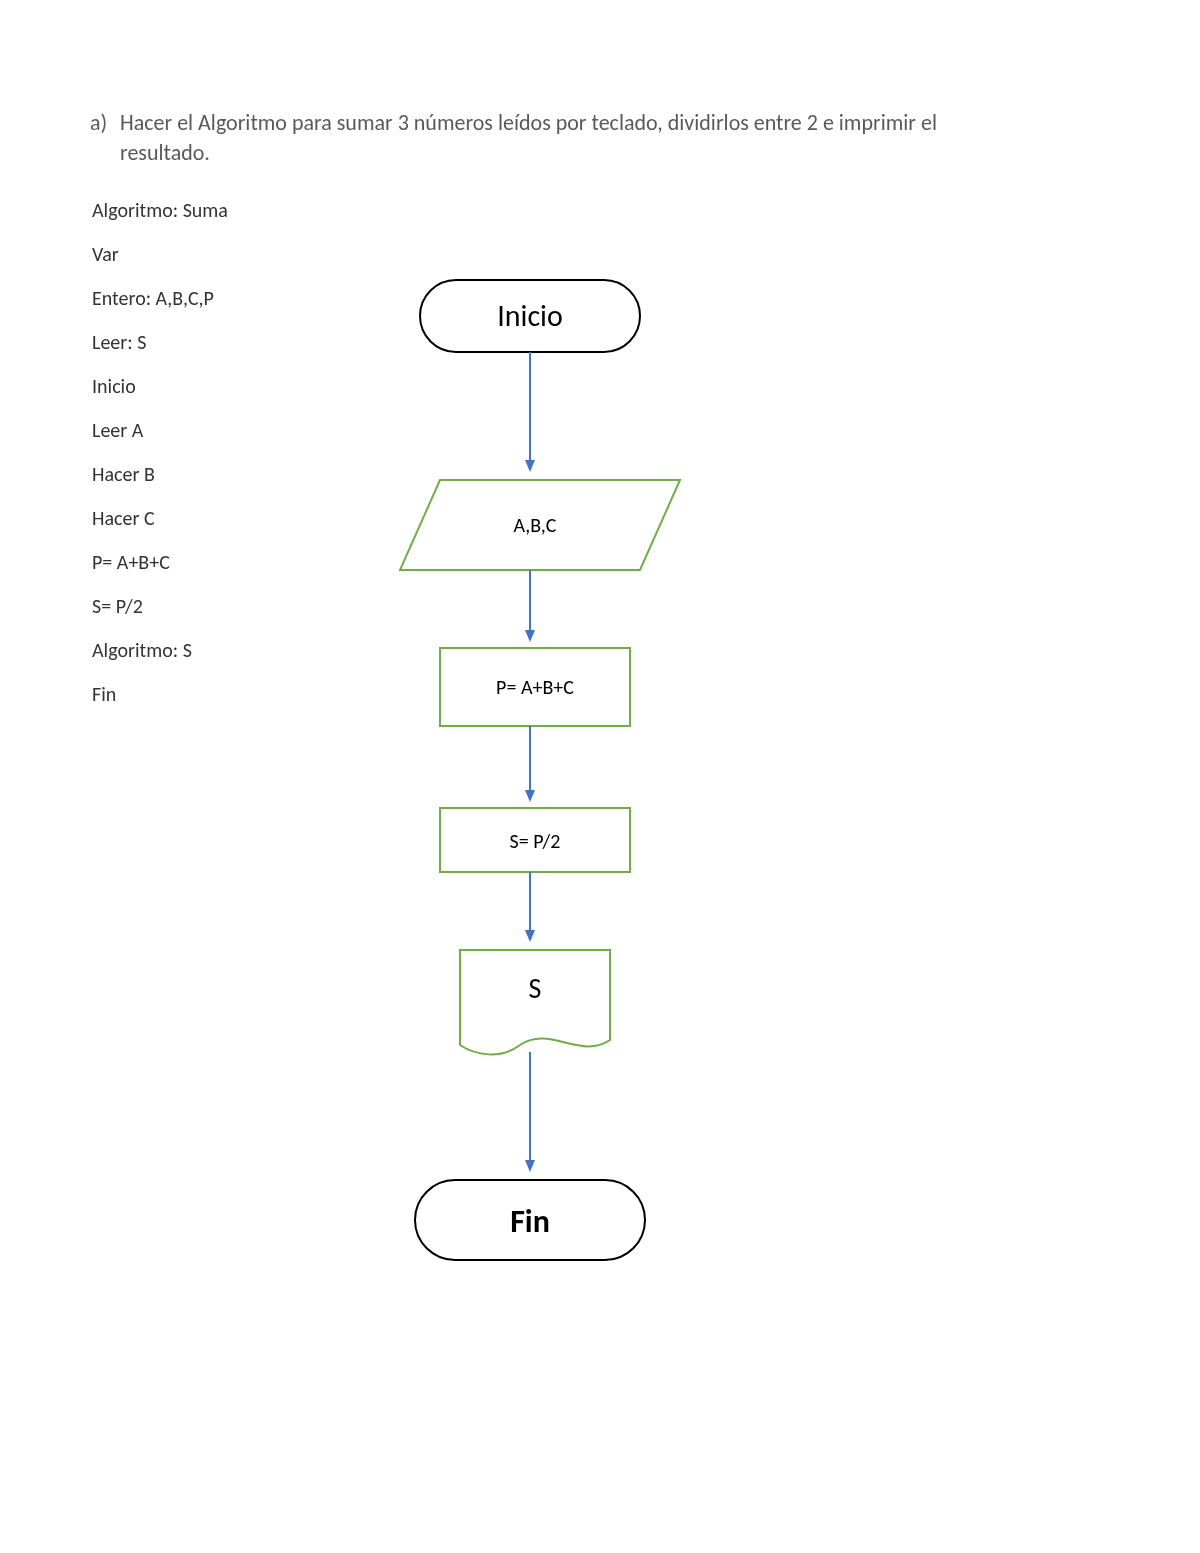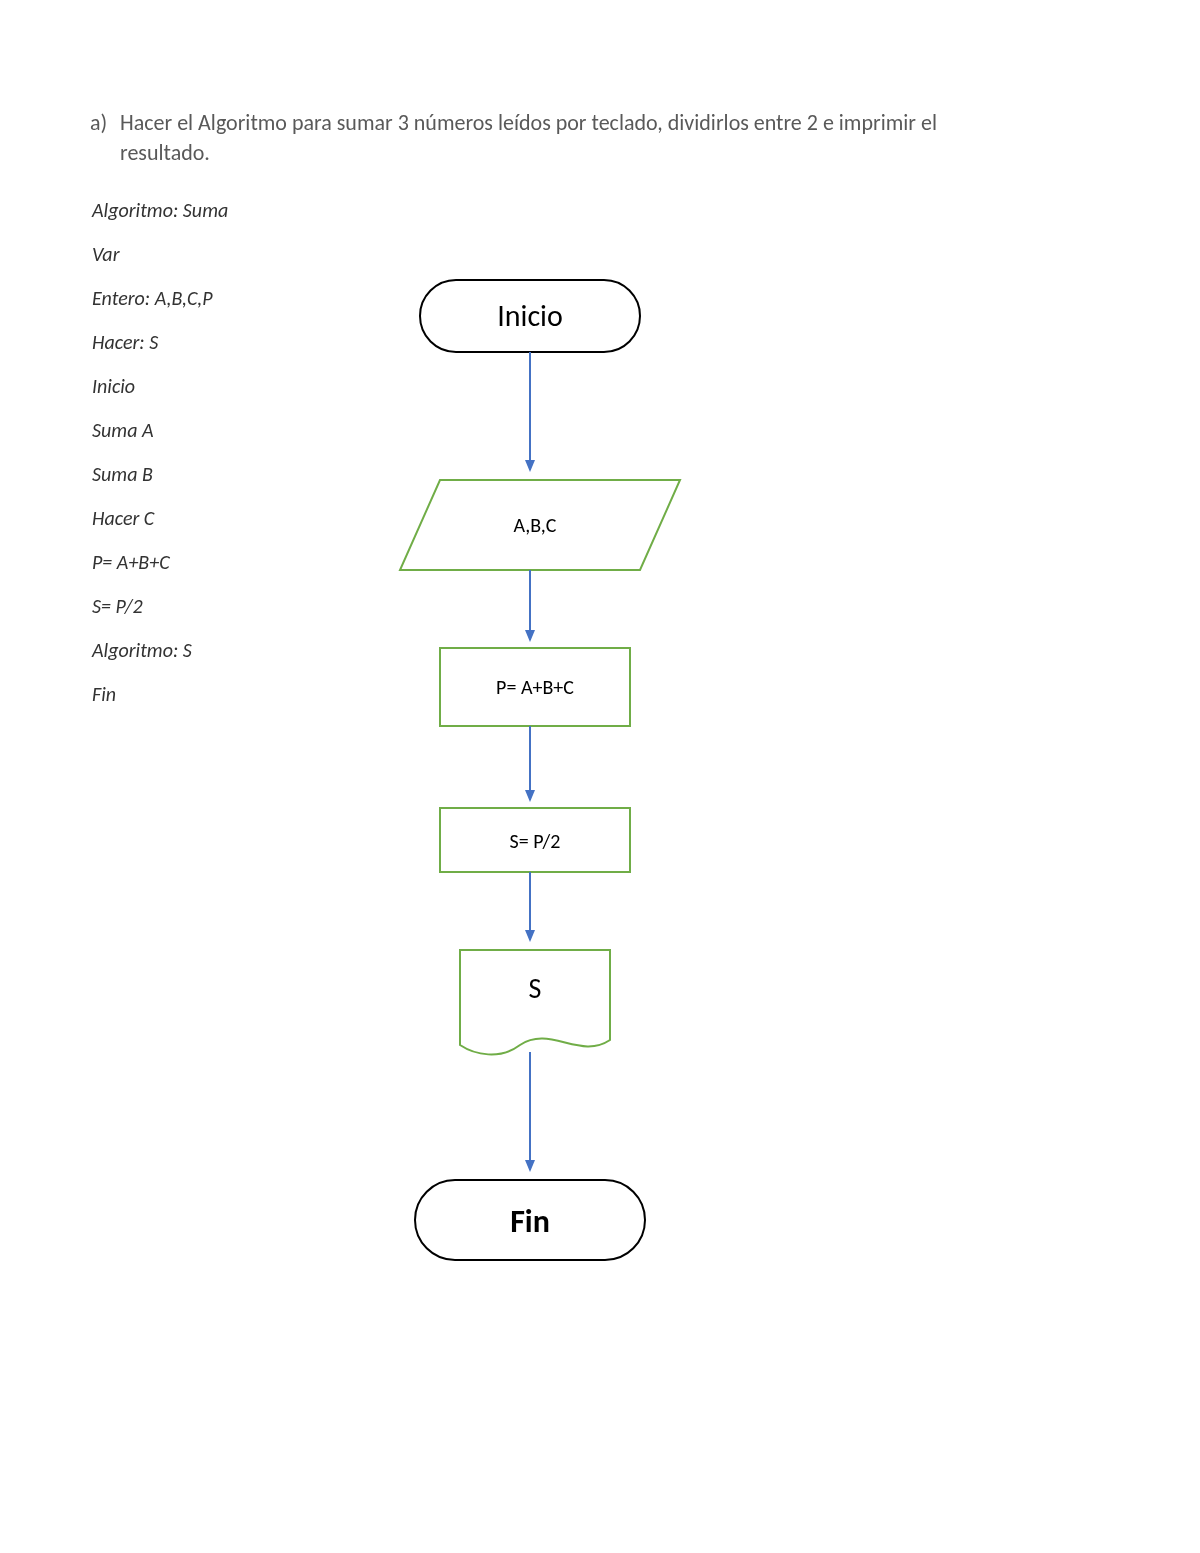--- a/index.html
+++ b/index.html
@@ -31,21 +31,20 @@
     left: -30px;
     top: 0;
   }
   .pseudo {
     position: absolute;
     left: 92px;
     top: 188px;
     font-size: 20px;
     color: #333;
     line-height: 44px;
-    font-style: italic;
   }
   .pseudo div { white-space: pre; }
   .diagram {
     position: absolute;
     left: 380px;
     top: 270px;
     width: 480px;
     height: 1060px;
   }
 </style>
@@ -56,24 +55,24 @@
 
   <div class="question">
     <span class="marker">a)</span>
     <span>Hacer el Algoritmo para sumar 3 números leídos por teclado, dividirlos entre 2 e imprimir el resultado.</span>
   </div>
 
   <div class="pseudo">
     <div>Algoritmo: Suma</div>
     <div>Var</div>
     <div>Entero: A,B,C,P</div>
-    <div>Hacer: S</div>
+    <div>Leer: S</div>
     <div>Inicio</div>
-    <div>Suma A</div>
-    <div>Suma B</div>
+    <div>Leer A</div>
+    <div>Hacer B</div>
     <div>Hacer C</div>
     <div>P= A+B+C</div>
     <div>S= P/2</div>
     <div>Algoritmo: S</div>
     <div>Fin</div>
   </div>
 
   <div class="diagram">
     <svg width="480" height="1060" viewBox="0 0 480 1060">
       <defs>

